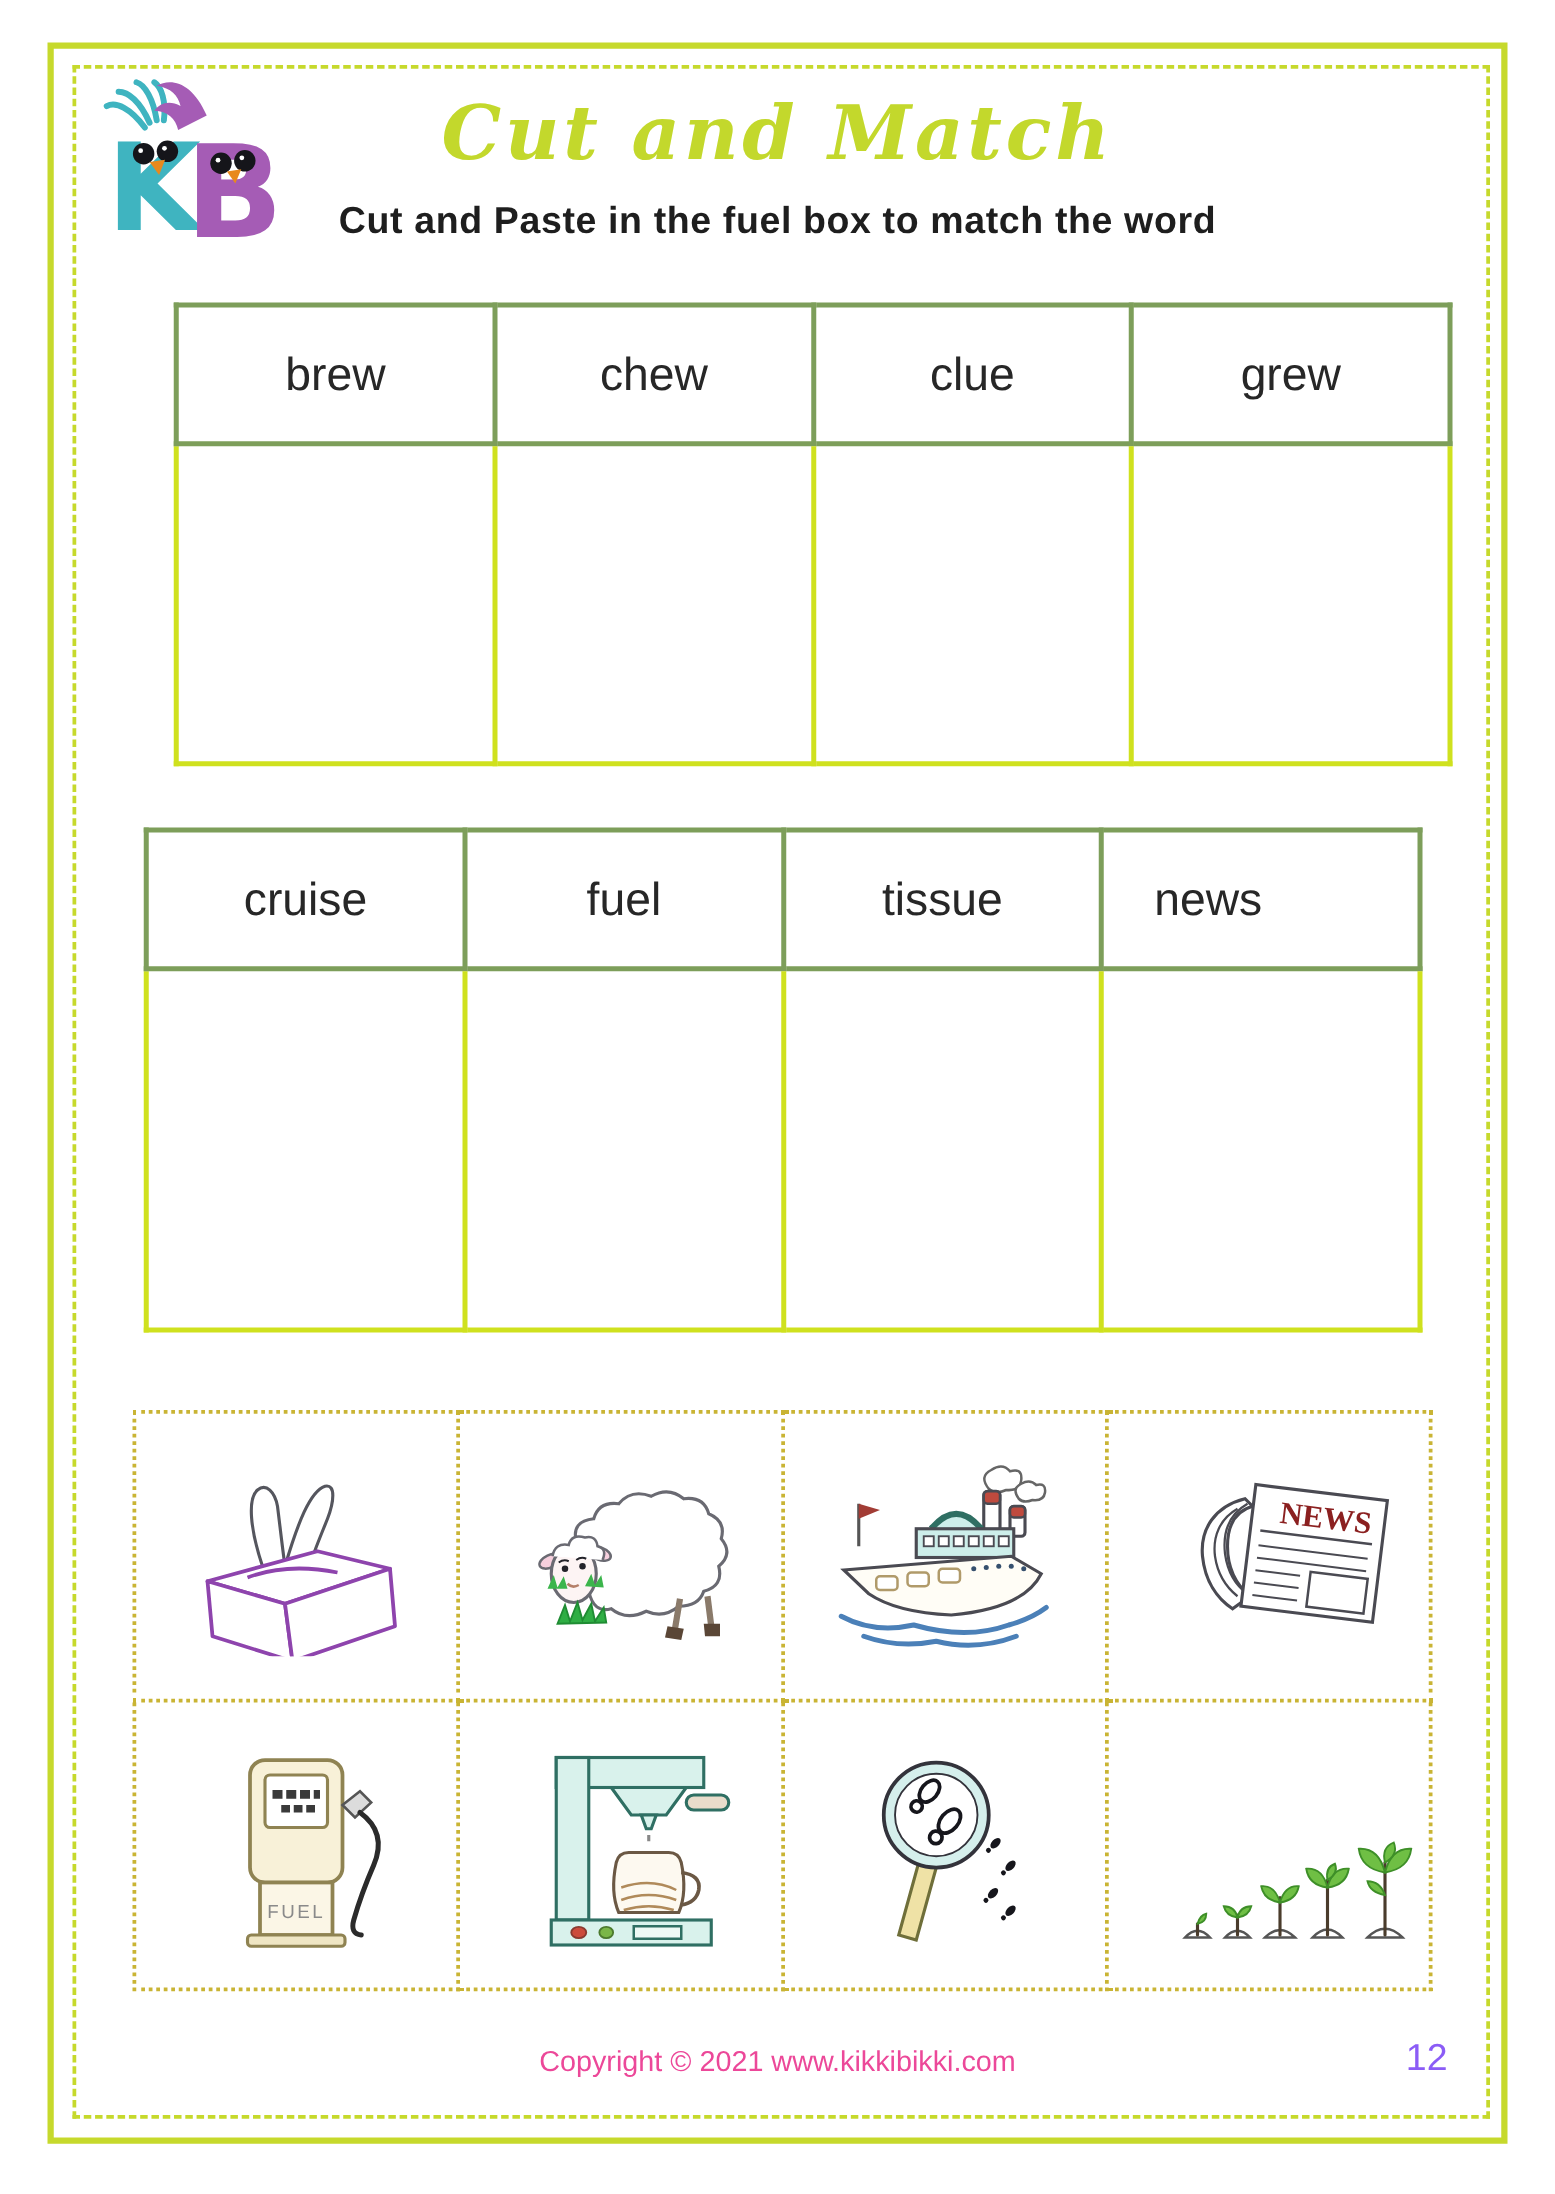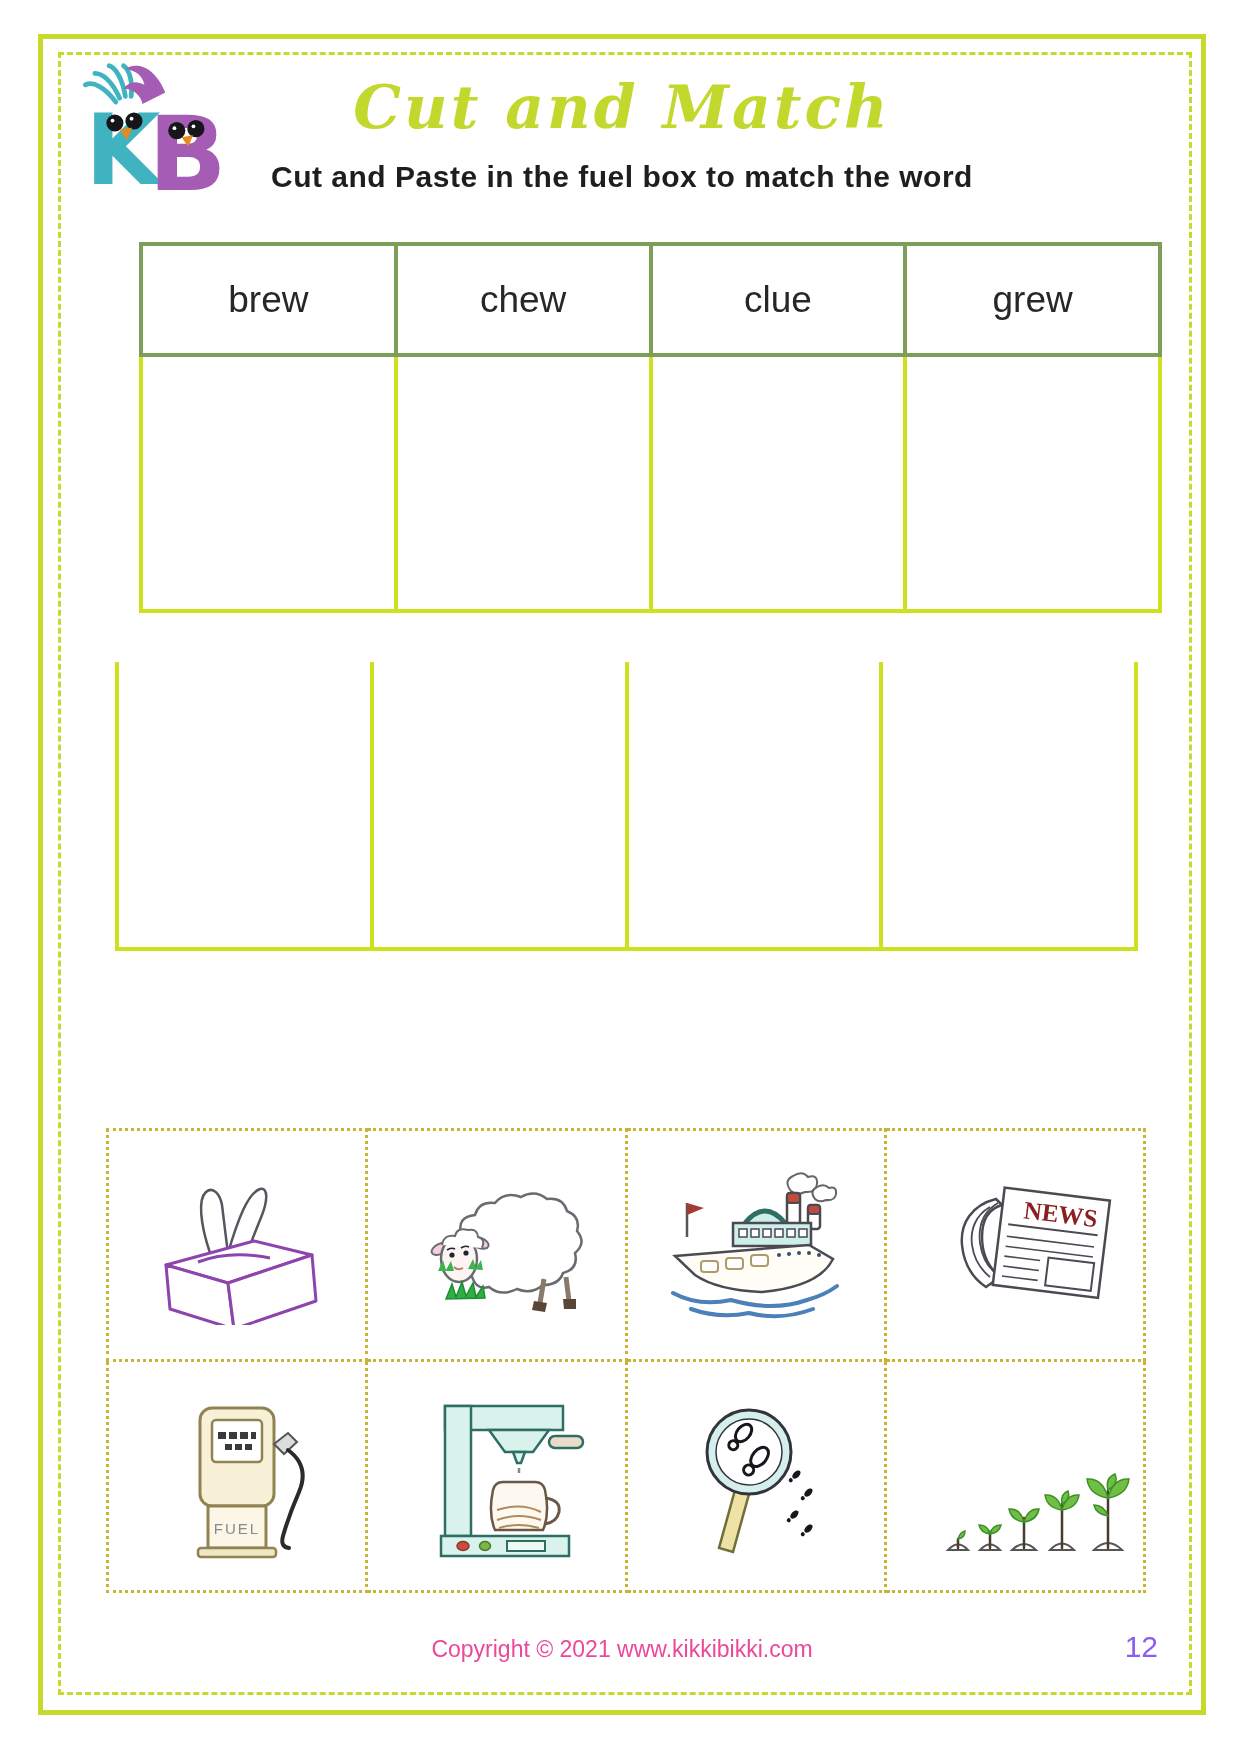--- a/index.html
+++ b/index.html
@@ -96,20 +96,26 @@
       <td></td>
       <td></td>
     </tr>
   </tbody>
     </table>
 </div>
 
 <div class="tbl tbl2">
   <table>
     <tbody>
+        <tr class="hdr">
+      <td><span>cruise</span></td>
+      <td><span>fuel</span></td>
+      <td><span>tissue</span></td>
+      <td class="shift-left"><span>news</span></td>
+    </tr>
     <tr class="bod">
       <td></td>
       <td></td>
       <td></td>
       <td></td>
     </tr>
   </tbody>
     </table>
 </div>
 

